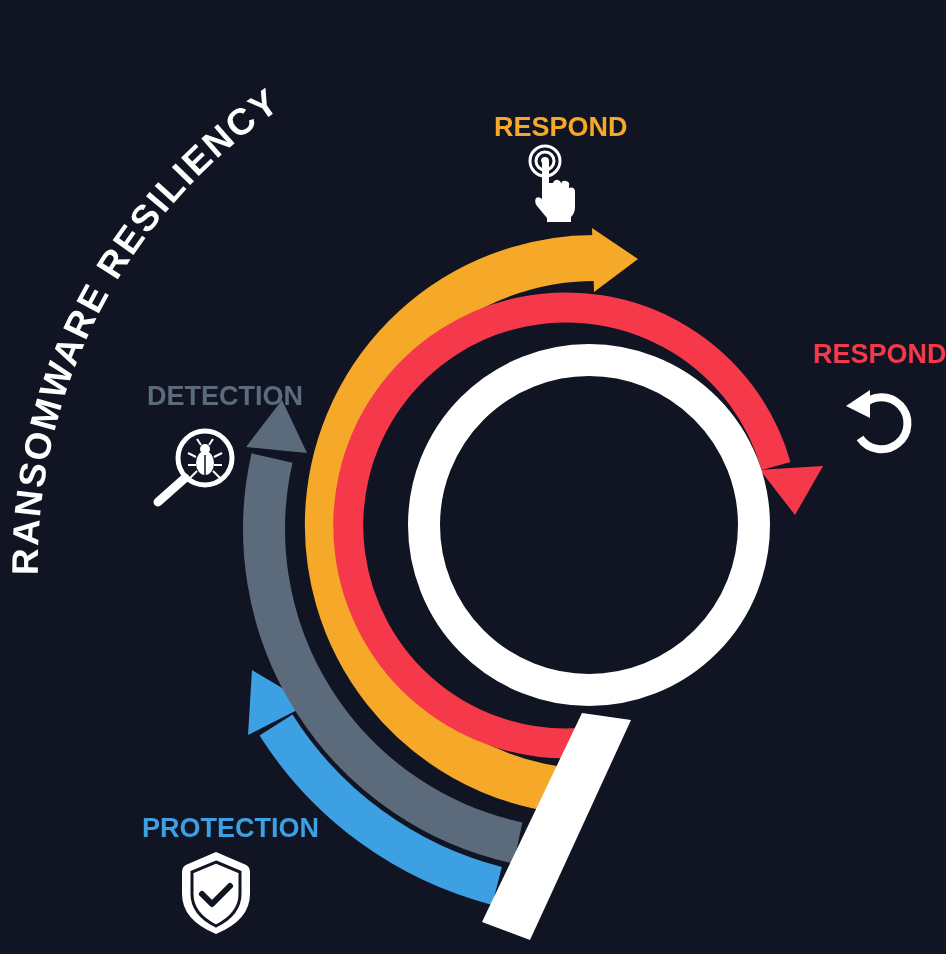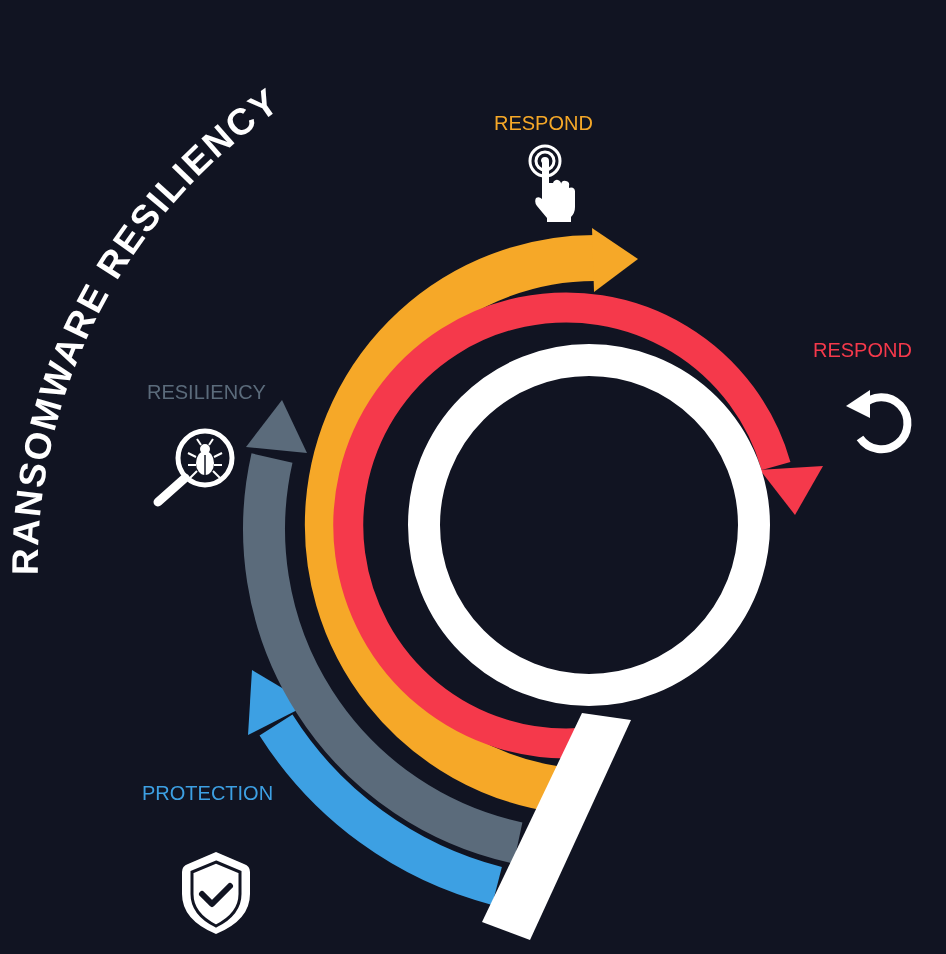--- a/index.html
+++ b/index.html
@@ -1,22 +1,22 @@
 <!DOCTYPE html>
 <html><head>
 <meta charset="utf-8">
 <style>
   html, body { margin: 0; padding: 0; }
   body { width: 946px; height: 954px; background: #111422; overflow: hidden; position: relative; }
   .stage { position: absolute; left: 0; top: 0; width: 946px; height: 954px; }
   .label {
     position: absolute;
     font-family: "Liberation Sans", sans-serif;
-    font-weight: normal;
-    font-size: 20px;
+    font-weight: bold;
+    font-size: 27px;
     letter-spacing: 0px;
     white-space: nowrap;
   }
   .icon { position: absolute; }
   svg text { font-family: "Liberation Sans", sans-serif; }
 </style>
 </head>
 <body>
 
 <div class="stage">
@@ -71,39 +71,39 @@
 </div>
 
 <div class="label" style="left:813px; top:339px; color:#F5394B;">RESPOND</div>
 <div class="icon" style="left:840px; top:380px;">
   <svg width="80" height="80" viewBox="0 0 80 80">
     <path d="M22 26 A26 26 0 1 1 20 58" fill="none" stroke="#fff" stroke-width="8"></path>
     <polygon points="6,26 30,10 30,38" fill="#fff"></polygon>
   </svg>
 </div>
 
-<div class="label" style="left:147px; top:381px; color:#5B6B7B;">RESILIENCY</div>
+<div class="label" style="left:147px; top:381px; color:#5B6B7B;">DETECTION</div>
 <div class="icon" style="left:150px; top:425px;">
   <svg width="86" height="86" viewBox="0 0 86 86">
     <circle cx="55" cy="33" r="27" fill="none" stroke="#fff" stroke-width="5"></circle>
     <line x1="35" y1="53" x2="8" y2="77" stroke="#fff" stroke-width="9" stroke-linecap="round"></line>
     <ellipse cx="55" cy="38" rx="9" ry="12" fill="#fff"></ellipse>
     <circle cx="55" cy="24" r="5" fill="#fff"></circle>
     <line x1="51" y1="20" x2="47" y2="14" stroke="#fff" stroke-width="2"></line>
     <line x1="59" y1="20" x2="63" y2="14" stroke="#fff" stroke-width="2"></line>
     <line x1="46" y1="32" x2="38" y2="28" stroke="#fff" stroke-width="2"></line>
     <line x1="64" y1="32" x2="72" y2="28" stroke="#fff" stroke-width="2"></line>
     <line x1="46" y1="40" x2="38" y2="40" stroke="#fff" stroke-width="2"></line>
     <line x1="64" y1="40" x2="72" y2="40" stroke="#fff" stroke-width="2"></line>
     <line x1="47" y1="46" x2="40" y2="53" stroke="#fff" stroke-width="2"></line>
     <line x1="63" y1="46" x2="70" y2="53" stroke="#fff" stroke-width="2"></line>
     <line x1="55" y1="30" x2="55" y2="50" stroke="#111422" stroke-width="1.5"></line>
   </svg>
 </div>
 
-<div class="label" style="left:142px; top:782px; color:#3DA0E3;">PROTECTION</div>
+<div class="label" style="left:142px; top:813px; color:#3DA0E3;">PROTECTION</div>
 <div class="icon" style="left:180px; top:850px;">
   <svg width="72" height="86" viewBox="0 0 72 86">
     <path d="M36 2 L64 14 Q70 16 70 22 V44 Q70 70 36 84 Q2 70 2 44 V22 Q2 16 8 14 Z" fill="#fff"></path>
     <path d="M36 12 L60 22 V44 Q60 64 36 76 Q12 64 12 44 V22 Z" fill="none" stroke="#111422" stroke-width="3"></path>
     <polyline points="22,44 32,54 50,36" fill="none" stroke="#111422" stroke-width="6" stroke-linecap="round" stroke-linejoin="round"></polyline>
   </svg>
 </div>
 
 </body></html>

